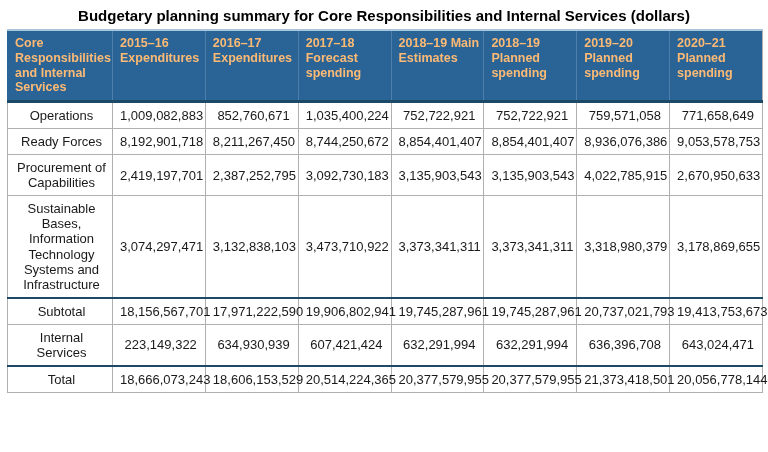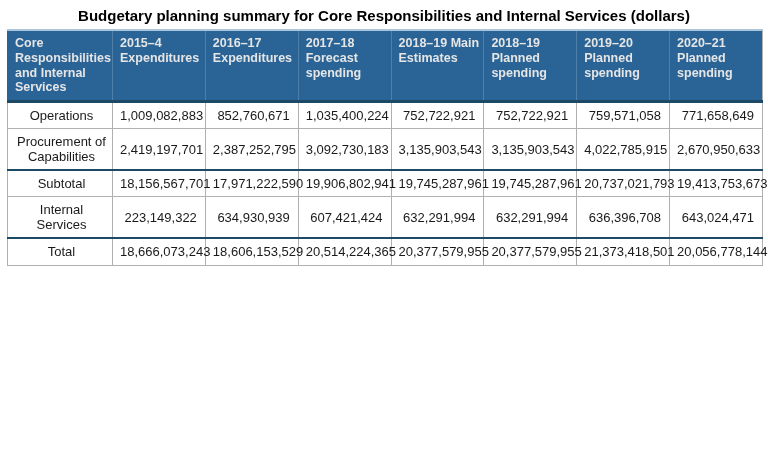--- a/index.html
+++ b/index.html
@@ -16,21 +16,21 @@
   table.budget {
     width:756px; margin:0 0 0 7px;
     border-collapse:collapse; table-layout:fixed;
     border-top:2px solid #aac4da;
     border-left:1px solid #b0b0b0;
     border-right:1px solid #b0b0b0;
     border-bottom:1px solid #b0b0b0;
   }
   col.col-label { width:105px; }
   thead th {
-    background:#2a6496; color:#e5e5e5; font-weight:bold;
+    background:#2a6496; color:#fdba74; font-weight:bold;
     font-size:12.5px; text-align:left; vertical-align:top;
     padding:5px 4px 5px 7px; line-height:1.18;
     border-left:1px solid #4d7fa8;
     border-bottom:3px solid #1c4966;
   }
   thead th:first-child { border-left:1px solid #2a6496; }
   tbody td {
     font-size:13px; line-height:1.16;
     border:1px solid #b0b0b0;
     padding:5px 8px 5px 7px; vertical-align:middle;
@@ -48,49 +48,69 @@
   <div class="title">Budgetary planning summary for Core Responsibilities and Internal Services (dollars)</div>
 
   <table class="budget">
     <colgroup>
       <col class="col-label">
       <col span="7">
     </colgroup>
     <thead>
       <tr>
           <th>Core Responsibilities and Internal Services</th>
-          <th>2015–4 Expenditures</th>
+          <th>2015–16 Expenditures</th>
           <th>2016–17 Expenditures</th>
           <th>2017–18 Forecast spending</th>
           <th>2018–19 Main Estimates</th>
           <th>2018–19 Planned spending</th>
           <th>2019–20 Planned spending</th>
           <th>2020–21 Planned spending</th>
         </tr>
     </thead>
     <tbody>
         <tr>
           <td class="label">Operations</td>
           <td class="num">1,009,082,883</td>
           <td class="num">852,760,671</td>
           <td class="num">1,035,400,224</td>
           <td class="num">752,722,921</td>
           <td class="num">752,722,921</td>
           <td class="num">759,571,058</td>
           <td class="num">771,658,649</td>
         </tr>
         <tr>
+          <td class="label">Ready Forces</td>
+          <td class="num">8,192,901,718</td>
+          <td class="num">8,211,267,450</td>
+          <td class="num">8,744,250,672</td>
+          <td class="num">8,854,401,407</td>
+          <td class="num">8,854,401,407</td>
+          <td class="num">8,936,076,386</td>
+          <td class="num">9,053,578,753</td>
+        </tr>
+        <tr>
           <td class="label">Procurement of Capabilities</td>
           <td class="num">2,419,197,701</td>
           <td class="num">2,387,252,795</td>
           <td class="num">3,092,730,183</td>
           <td class="num">3,135,903,543</td>
           <td class="num">3,135,903,543</td>
           <td class="num">4,022,785,915</td>
           <td class="num">2,670,950,633</td>
+        </tr>
+        <tr>
+          <td class="label">Sustainable Bases, Information Technology Systems and Infrastructure</td>
+          <td class="num">3,074,297,471</td>
+          <td class="num">3,132,838,103</td>
+          <td class="num">3,473,710,922</td>
+          <td class="num">3,373,341,311</td>
+          <td class="num">3,373,341,311</td>
+          <td class="num">3,318,980,379</td>
+          <td class="num">3,178,869,655</td>
         </tr>
         <tr class="divider-top">
           <td class="label bold">Subtotal</td>
           <td class="num">18,156,567,701</td>
           <td class="num">17,971,222,590</td>
           <td class="num">19,906,802,941</td>
           <td class="num">19,745,287,961</td>
           <td class="num">19,745,287,961</td>
           <td class="num">20,737,021,793</td>
           <td class="num">19,413,753,673</td>

